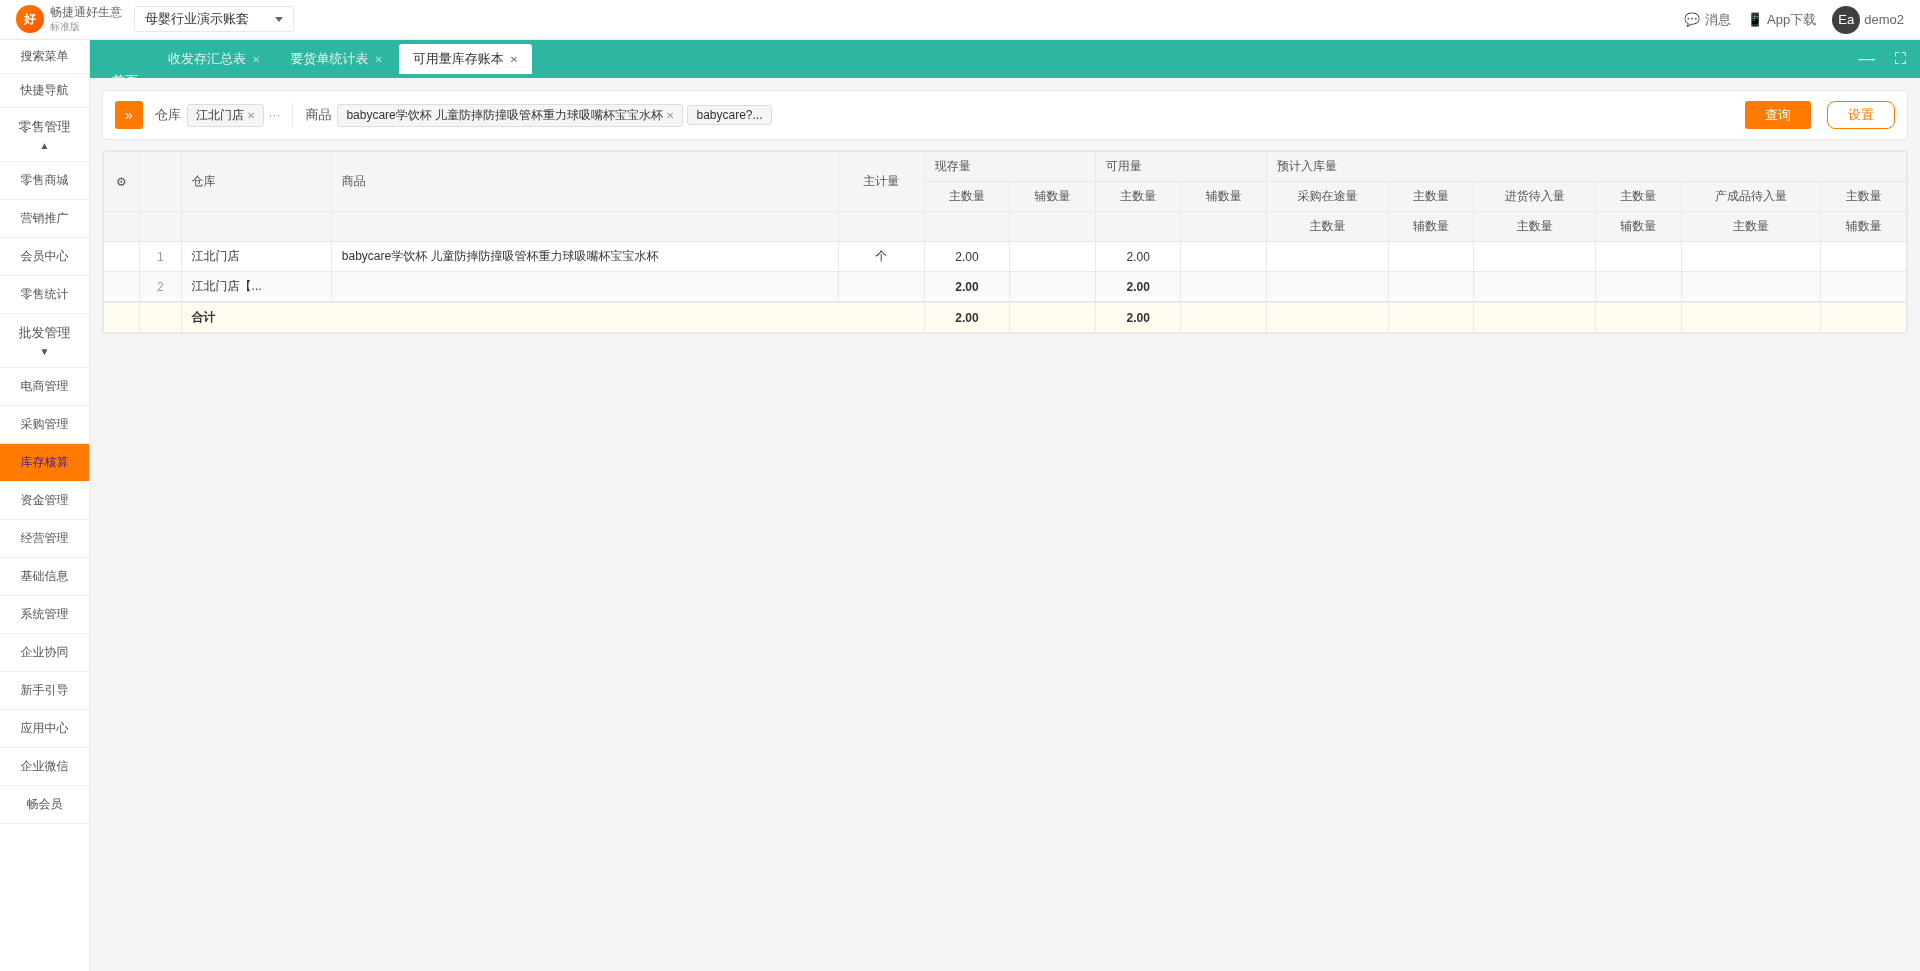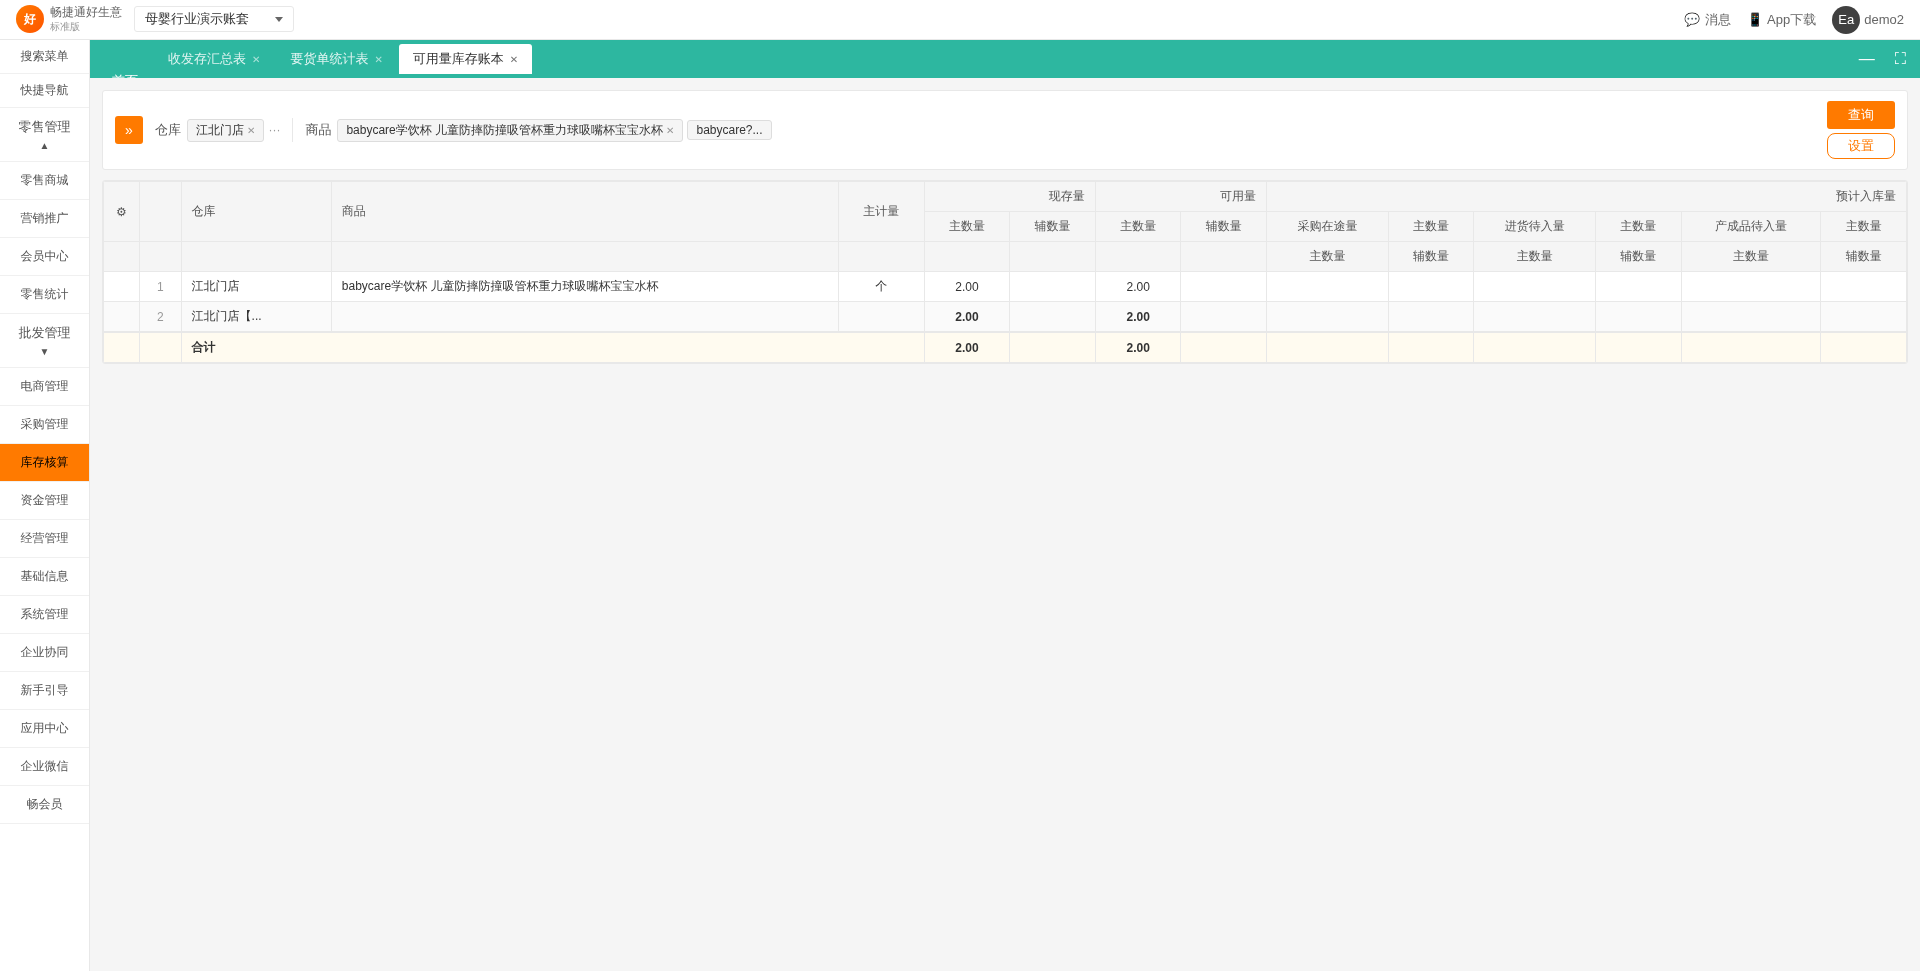--- a/index.html
+++ b/index.html
@@ -48,21 +48,21 @@
       text-align: center;
       cursor: pointer;
       color: #555;
       font-size: 12px;
       border-bottom: 1px solid #f0f0f0;
       display: flex;
       flex-direction: column;
       align-items: center;
       gap: 4px;
     }
-    .sidebar-item.active { background: #ff7a00; color: #000000; }
+    .sidebar-item.active { background: #ff7a00; color: #4c1d95; }
     .sidebar-item.group-header {
       display: flex;
       flex-direction: column;
       justify-content: center;
       align-items: center;
       gap: 4px;
       font-size: 13px;
       font-weight: 500;
     }
     .sidebar-search { padding: 8px 6px; font-size: 12px; color: #555; cursor: pointer; border-bottom: 1px solid #f0f0f0; text-align: center; }
@@ -158,21 +158,21 @@
     
     .table-wrapper { background: #fff; border: 1px solid #e8e8e8; border-radius: 3px; overflow-x: auto; }
     table { width: 100%; border-collapse: collapse; font-size: 12px; }
     thead tr { background: #f5f5f5; }
     th, td { border: 1px solid #e8e8e8; padding: 6px 10px; text-align: center; white-space: nowrap; }
     th { font-weight: 500; color: #555; background: #f5f5f5; }
     td { color: #333; }
     tr:nth-child(even) td { background: #fafafa; }
     .col-warehouse { text-align: left; min-width: 100px; }
     .col-product { text-align: left; min-width: 200px; }
-    .th-group { text-align: right; }
+    .th-group { text-align: left; }
     .row-index { color: #999; }
     .footer-row td { background: #fffbf0 !important; font-weight: bold; color: #333; }
     .settings-icon-cell { width: 36px; }
 
     
     .table-footer {
       background: #fffbf0;
       border-top: 2px solid #e8e8e8;
     }
 
@@ -330,21 +330,21 @@
           <div class="filter-tags">
             <div class="filter-tag">
               <span>babycare学饮杯 儿童防摔防撞吸管杯重力球吸嘴杯宝宝水杯</span>
               <span class="filter-tag-close">✕</span>
             </div>
             <div class="filter-tag">
               <span>babycare?...</span>
             </div>
           </div>
         </div>
-        <div style="margin-left:auto;display:flex;flex-direction:column;gap:4px;">
+        <div style="margin-left:auto;display:flex;flex-direction:row;gap:16px;">
           <button class="btn-query">
             <span>查询</span>
           </button>
           <button class="btn-settings">
             <span>设置</span>
           </button>
         </div>
       </div>
 
       <div class="table-wrapper">

